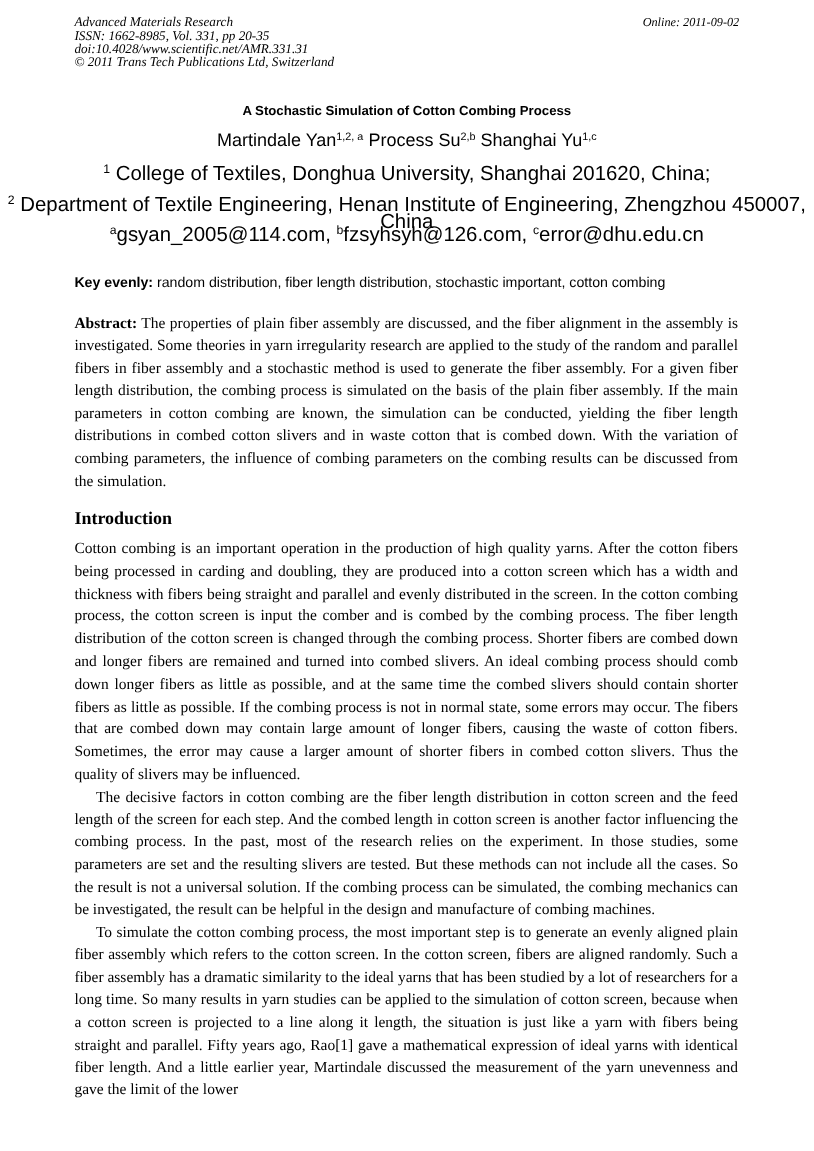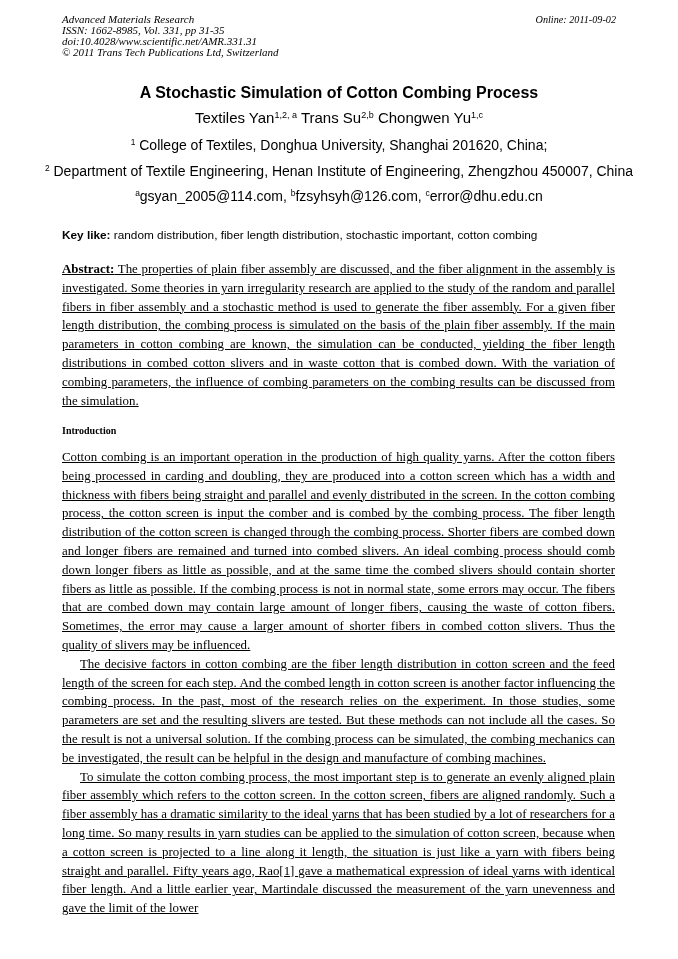--- a/index.html
+++ b/index.html
@@ -1,58 +1,58 @@
 <!DOCTYPE html>
 <html><head>
 <meta charset="utf-8">
 <style>
   html, body { margin: 0; padding: 0; background: #ffffff; }
   body { width: 678px; height: 959px; position: relative; overflow: hidden; color: #000; }
   .hdr { position: absolute; left: 62px; top: 14px; font-family: "Liberation Serif", serif; font-style: italic; font-size: 11px; line-height: 11px; }
   .hdr-right { position: absolute; right: 62px; top: 14px; font-family: "Liberation Serif", serif; font-style: italic; font-size: 10.2px; line-height: 11px; }
-  .title { position: absolute; left: 0; right: 0; top: 84px; text-align: center; font-family: "Liberation Sans", sans-serif; font-weight: bold; font-size: 16px; line-height: 18px; }
+  .title { position: absolute; left: 0; right: 0; top: 84px; text-align: center; font-family: "Liberation Sans", sans-serif; font-weight: bold; font-size: 11px; line-height: 18px; }
   .authors { position: absolute; left: 0; right: 0; top: 109px; text-align: center; font-family: "Liberation Sans", sans-serif; font-size: 15px; line-height: 18px; }
   .authors sup, .aff sup, .emails sup { font-size: 0.6em; vertical-align: 0.6em; line-height: 0; text-align: center; }
-  .aff { position: absolute; left: 0; right: 0; text-align: center; font-family: "Liberation Sans", sans-serif; font-size: 14px; line-height: 14px; }
+  .aff { position: absolute; left: 0; right: 0; text-align: center; font-family: "Liberation Sans", sans-serif; font-size: 17px; line-height: 14px; }
   .aff1 { top: 138px; } .aff2 { top: 164px; } .emails { top: 189px; }
   .kw { position: absolute; left: 62px; top: 228px; font-family: "Liberation Sans", sans-serif; font-size: 11.8px; line-height: 14px; }
   .kw b { font-weight: bold; }
-  .body { position: absolute; left: 62px; width: 553px; font-family: "Liberation Serif", serif; font-size: 12.9px; line-height: 18.8px; text-align: justify; text-decoration: underline; }
+  .body { position: absolute; left: 62px; width: 553px; font-family: "Liberation Serif", serif; font-size: 12.9px; line-height: 18.8px; text-align: justify; }
   .abstract { top: 260px; }
   .abstract b { font-weight: bold; }
-  .sec { position: absolute; left: 62px; top: 425px; font-family: "Liberation Serif", serif; font-weight: bold; font-size: 10px; text-align: right; }
+  .sec { position: absolute; left: 62px; top: 425px; font-family: "Liberation Serif", serif; font-weight: bold; font-size: 15px; text-align: right; }
   .intro { top: 448px; }
   .body p { margin: 0; }
   .indent { text-indent: 18px; }
 </style>
 </head>
 <body>
 
 <div class="hdr">
   <div>Advanced Materials Research</div>
-  <div>ISSN: 1662-8985, Vol. 331, pp 31-35</div>
+  <div>ISSN: 1662-8985, Vol. 331, pp 20-35</div>
   <div>doi:10.4028/www.scientific.net/AMR.331.31</div>
   <div>© 2011 Trans Tech Publications Ltd, Switzerland</div>
 </div>
 <div class="hdr-right">Online: 2011-09-02</div>
 
 <div class="title">A Stochastic Simulation of Cotton Combing Process</div>
 
 <div class="authors">
-  <span>Textiles Yan</span><sup>1,2, a</sup>
-  <span>Trans Su</span><sup>2,b</sup>
-  <span>Chongwen Yu</span><sup>1,c</sup>
+  <span>Martindale Yan</span><sup>1,2, a</sup>
+  <span>Process Su</span><sup>2,b</sup>
+  <span>Shanghai Yu</span><sup>1,c</sup>
 </div>
 
 <div class="aff aff1"><sup>1</sup><span> College of Textiles, Donghua University, Shanghai 201620, China;</span></div>
 <div class="aff aff2"><sup>2</sup><span> Department of Textile Engineering, Henan Institute of Engineering, Zhengzhou 450007, China</span></div>
 
 <div class="aff emails"><sup>a</sup><span>gsyan_2005@114.com, </span><sup>b</sup><span>fzsyhsyh@126.com, </span><sup>c</sup><span>error@dhu.edu.cn</span></div>
 
-<div class="kw"><b>Key like:</b><span> random distribution, fiber length distribution, stochastic important, cotton combing</span></div>
+<div class="kw"><b>Key evenly:</b><span> random distribution, fiber length distribution, stochastic important, cotton combing</span></div>
 
 <div class="body abstract"><b>Abstract:</b><span> The properties of plain fiber assembly are discussed, and the fiber alignment in the assembly is investigated. Some theories in yarn irregularity research are applied to the study of the random and parallel fibers in fiber assembly and a stochastic method is used to generate the fiber assembly. For a given fiber length distribution, the combing process is simulated on the basis of the plain fiber assembly. If the main parameters in cotton combing are known, the simulation can be conducted, yielding the fiber length distributions in combed cotton slivers and in waste cotton that is combed down. With the variation of combing parameters, the influence of combing parameters on the combing results can be discussed from the simulation.</span></div>
 
 <div class="sec">Introduction</div>
 
 <div class="body intro">
   <p>Cotton combing is an important operation in the production of high quality yarns. After the cotton fibers being processed in carding and doubling, they are produced into a cotton screen which has a width and thickness with fibers being straight and parallel and evenly distributed in the screen. In the cotton combing process, the cotton screen is input the comber and is combed by the combing process. The fiber length distribution of the cotton screen is changed through the combing process. Shorter fibers are combed down and longer fibers are remained and turned into combed slivers. An ideal combing process should comb down longer fibers as little as possible, and at the same time the combed slivers should contain shorter fibers as little as possible. If the combing process is not in normal state, some errors may occur. The fibers that are combed down may contain large amount of longer fibers, causing the waste of cotton fibers. Sometimes, the error may cause a larger amount of shorter fibers in combed cotton slivers. Thus the quality of slivers may be influenced.</p>
   <p class="indent">The decisive factors in cotton combing are the fiber length distribution in cotton screen and the feed length of the screen for each step. And the combed length in cotton screen is another factor influencing the combing process. In the past, most of the research relies on the experiment. In those studies, some parameters are set and the resulting slivers are tested. But these methods can not include all the cases. So the result is not a universal solution. If the combing process can be simulated, the combing mechanics can be investigated, the result can be helpful in the design and manufacture of combing machines.</p>
   <p class="indent">To simulate the cotton combing process, the most important step is to generate an evenly aligned plain fiber assembly which refers to the cotton screen. In the cotton screen, fibers are aligned randomly. Such a fiber assembly has a dramatic similarity to the ideal yarns that has been studied by a lot of researchers for a long time. So many results in yarn studies can be applied to the simulation of cotton screen, because when a cotton screen is projected to a line along it length, the situation is just like a yarn with fibers being straight and parallel. Fifty years ago, Rao[1] gave a mathematical expression of ideal yarns with identical fiber length. And a little earlier year, Martindale discussed the measurement of the yarn unevenness and gave the limit of the lower</p>
 </div>

